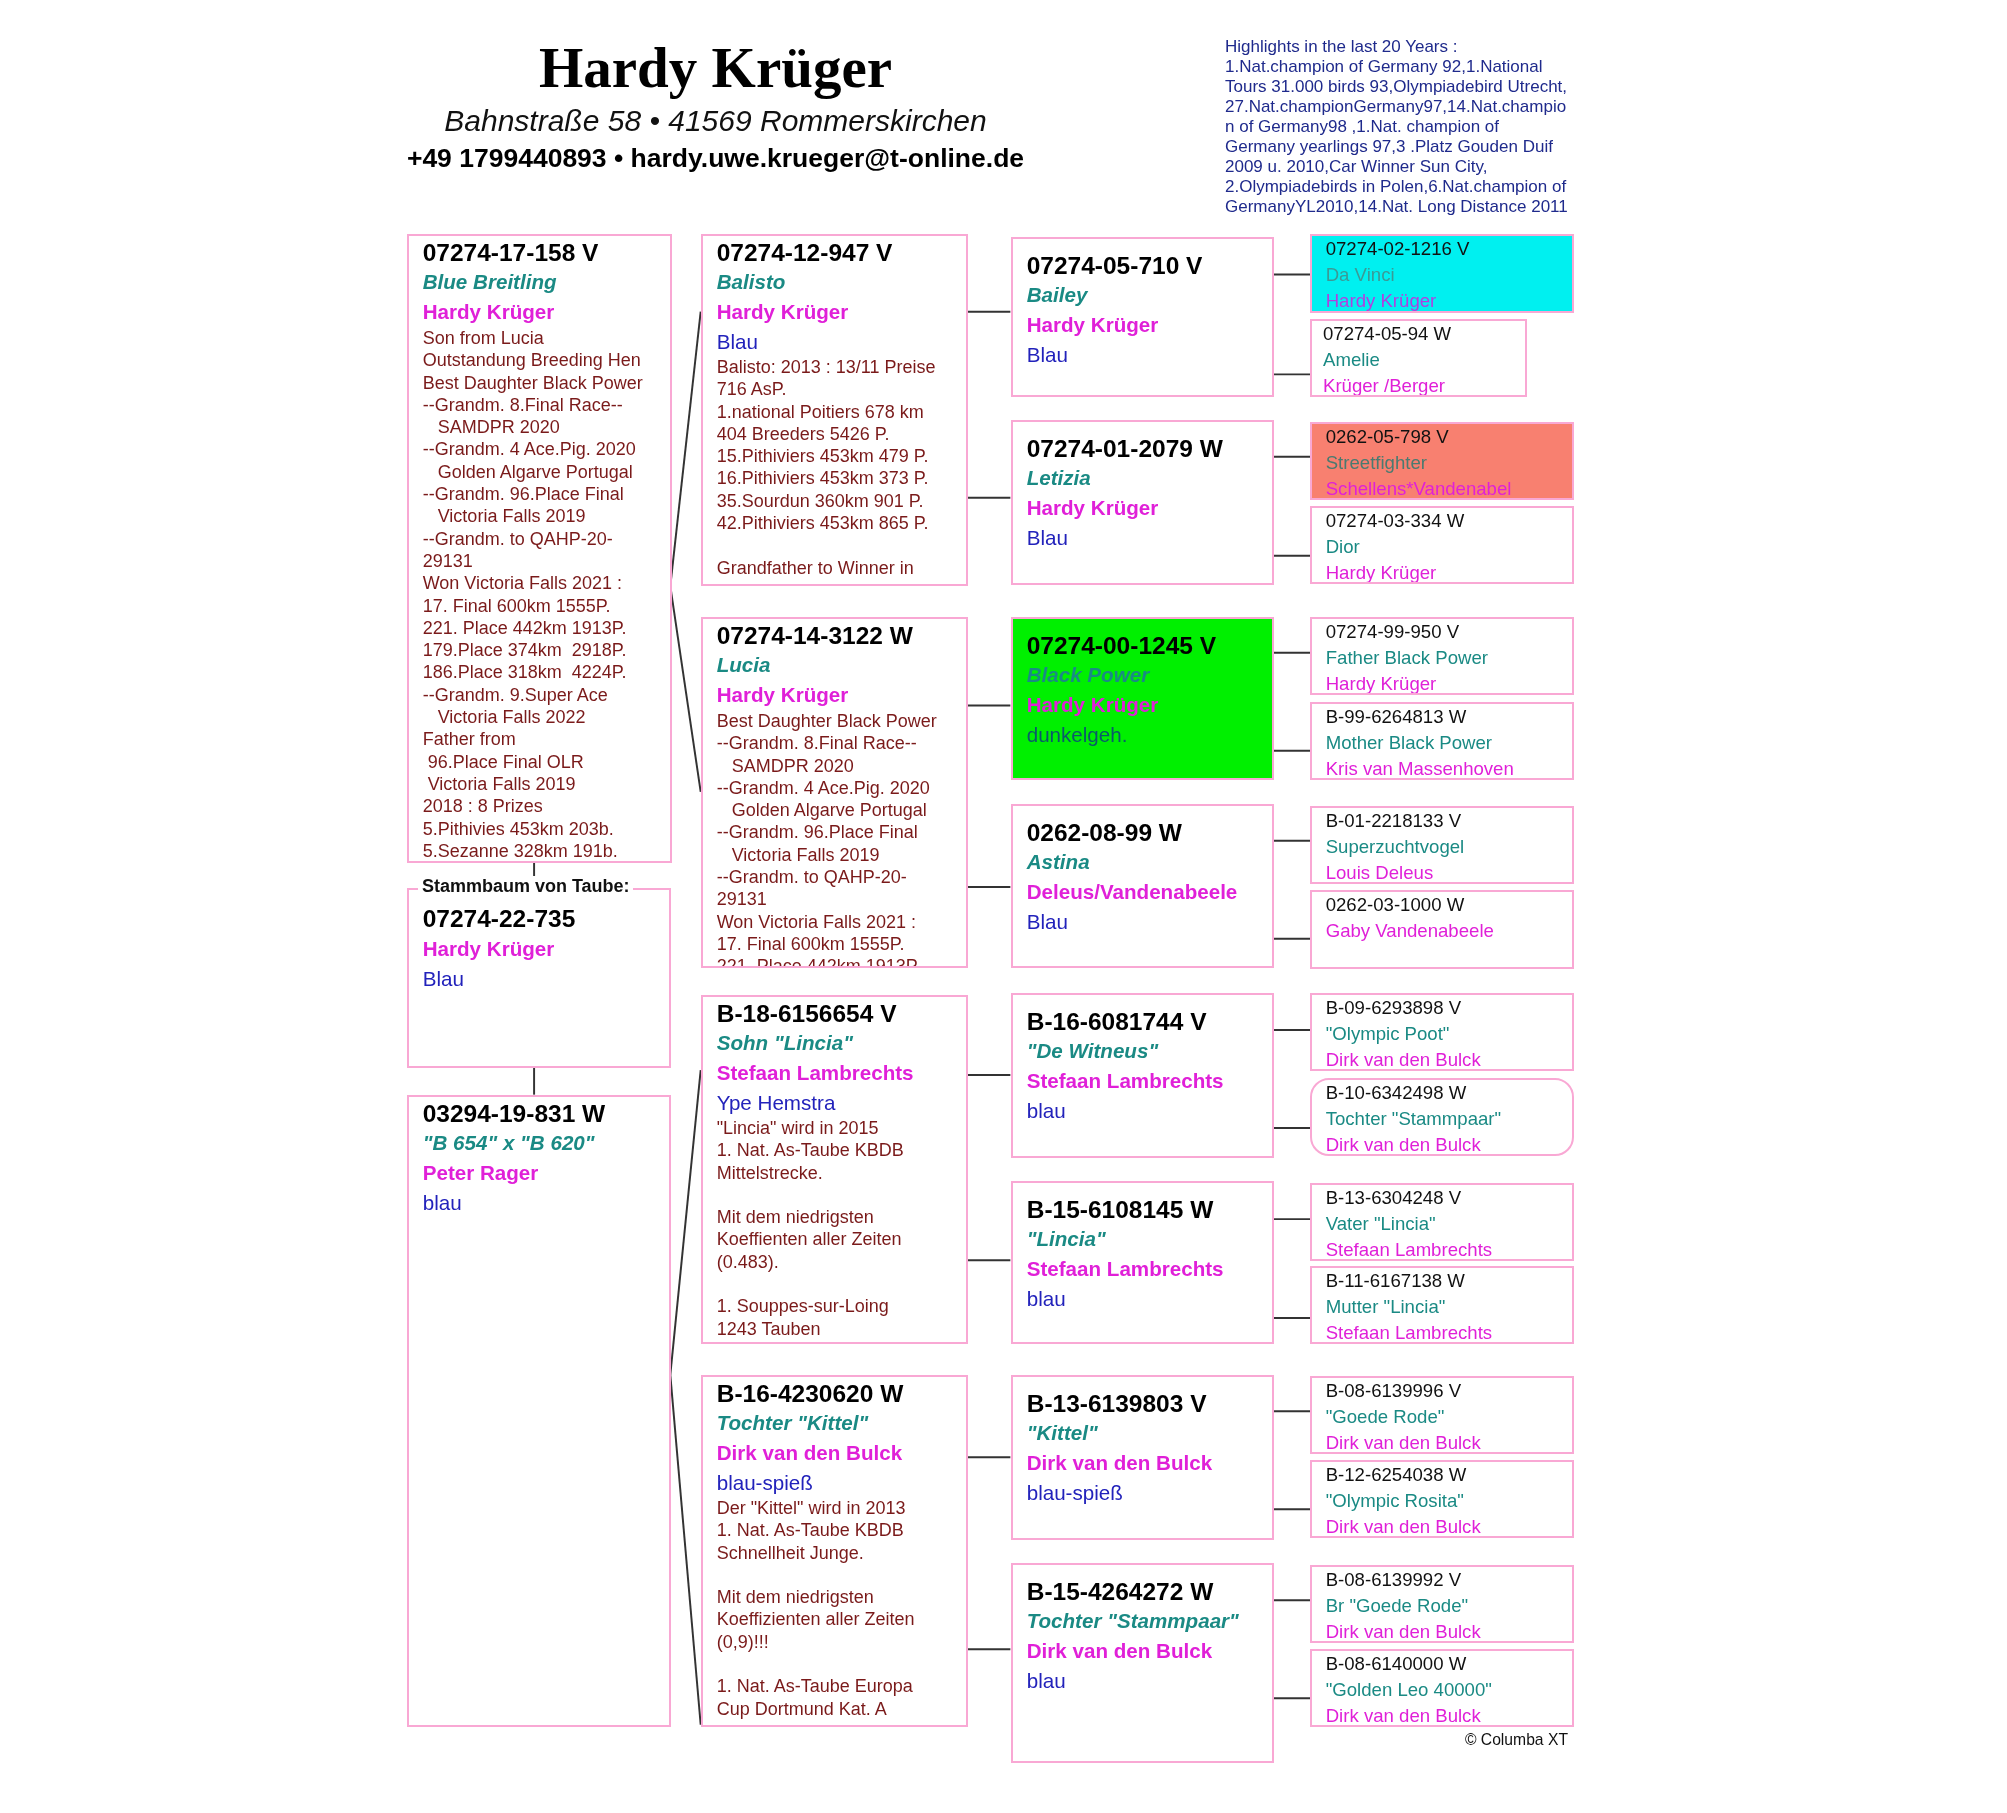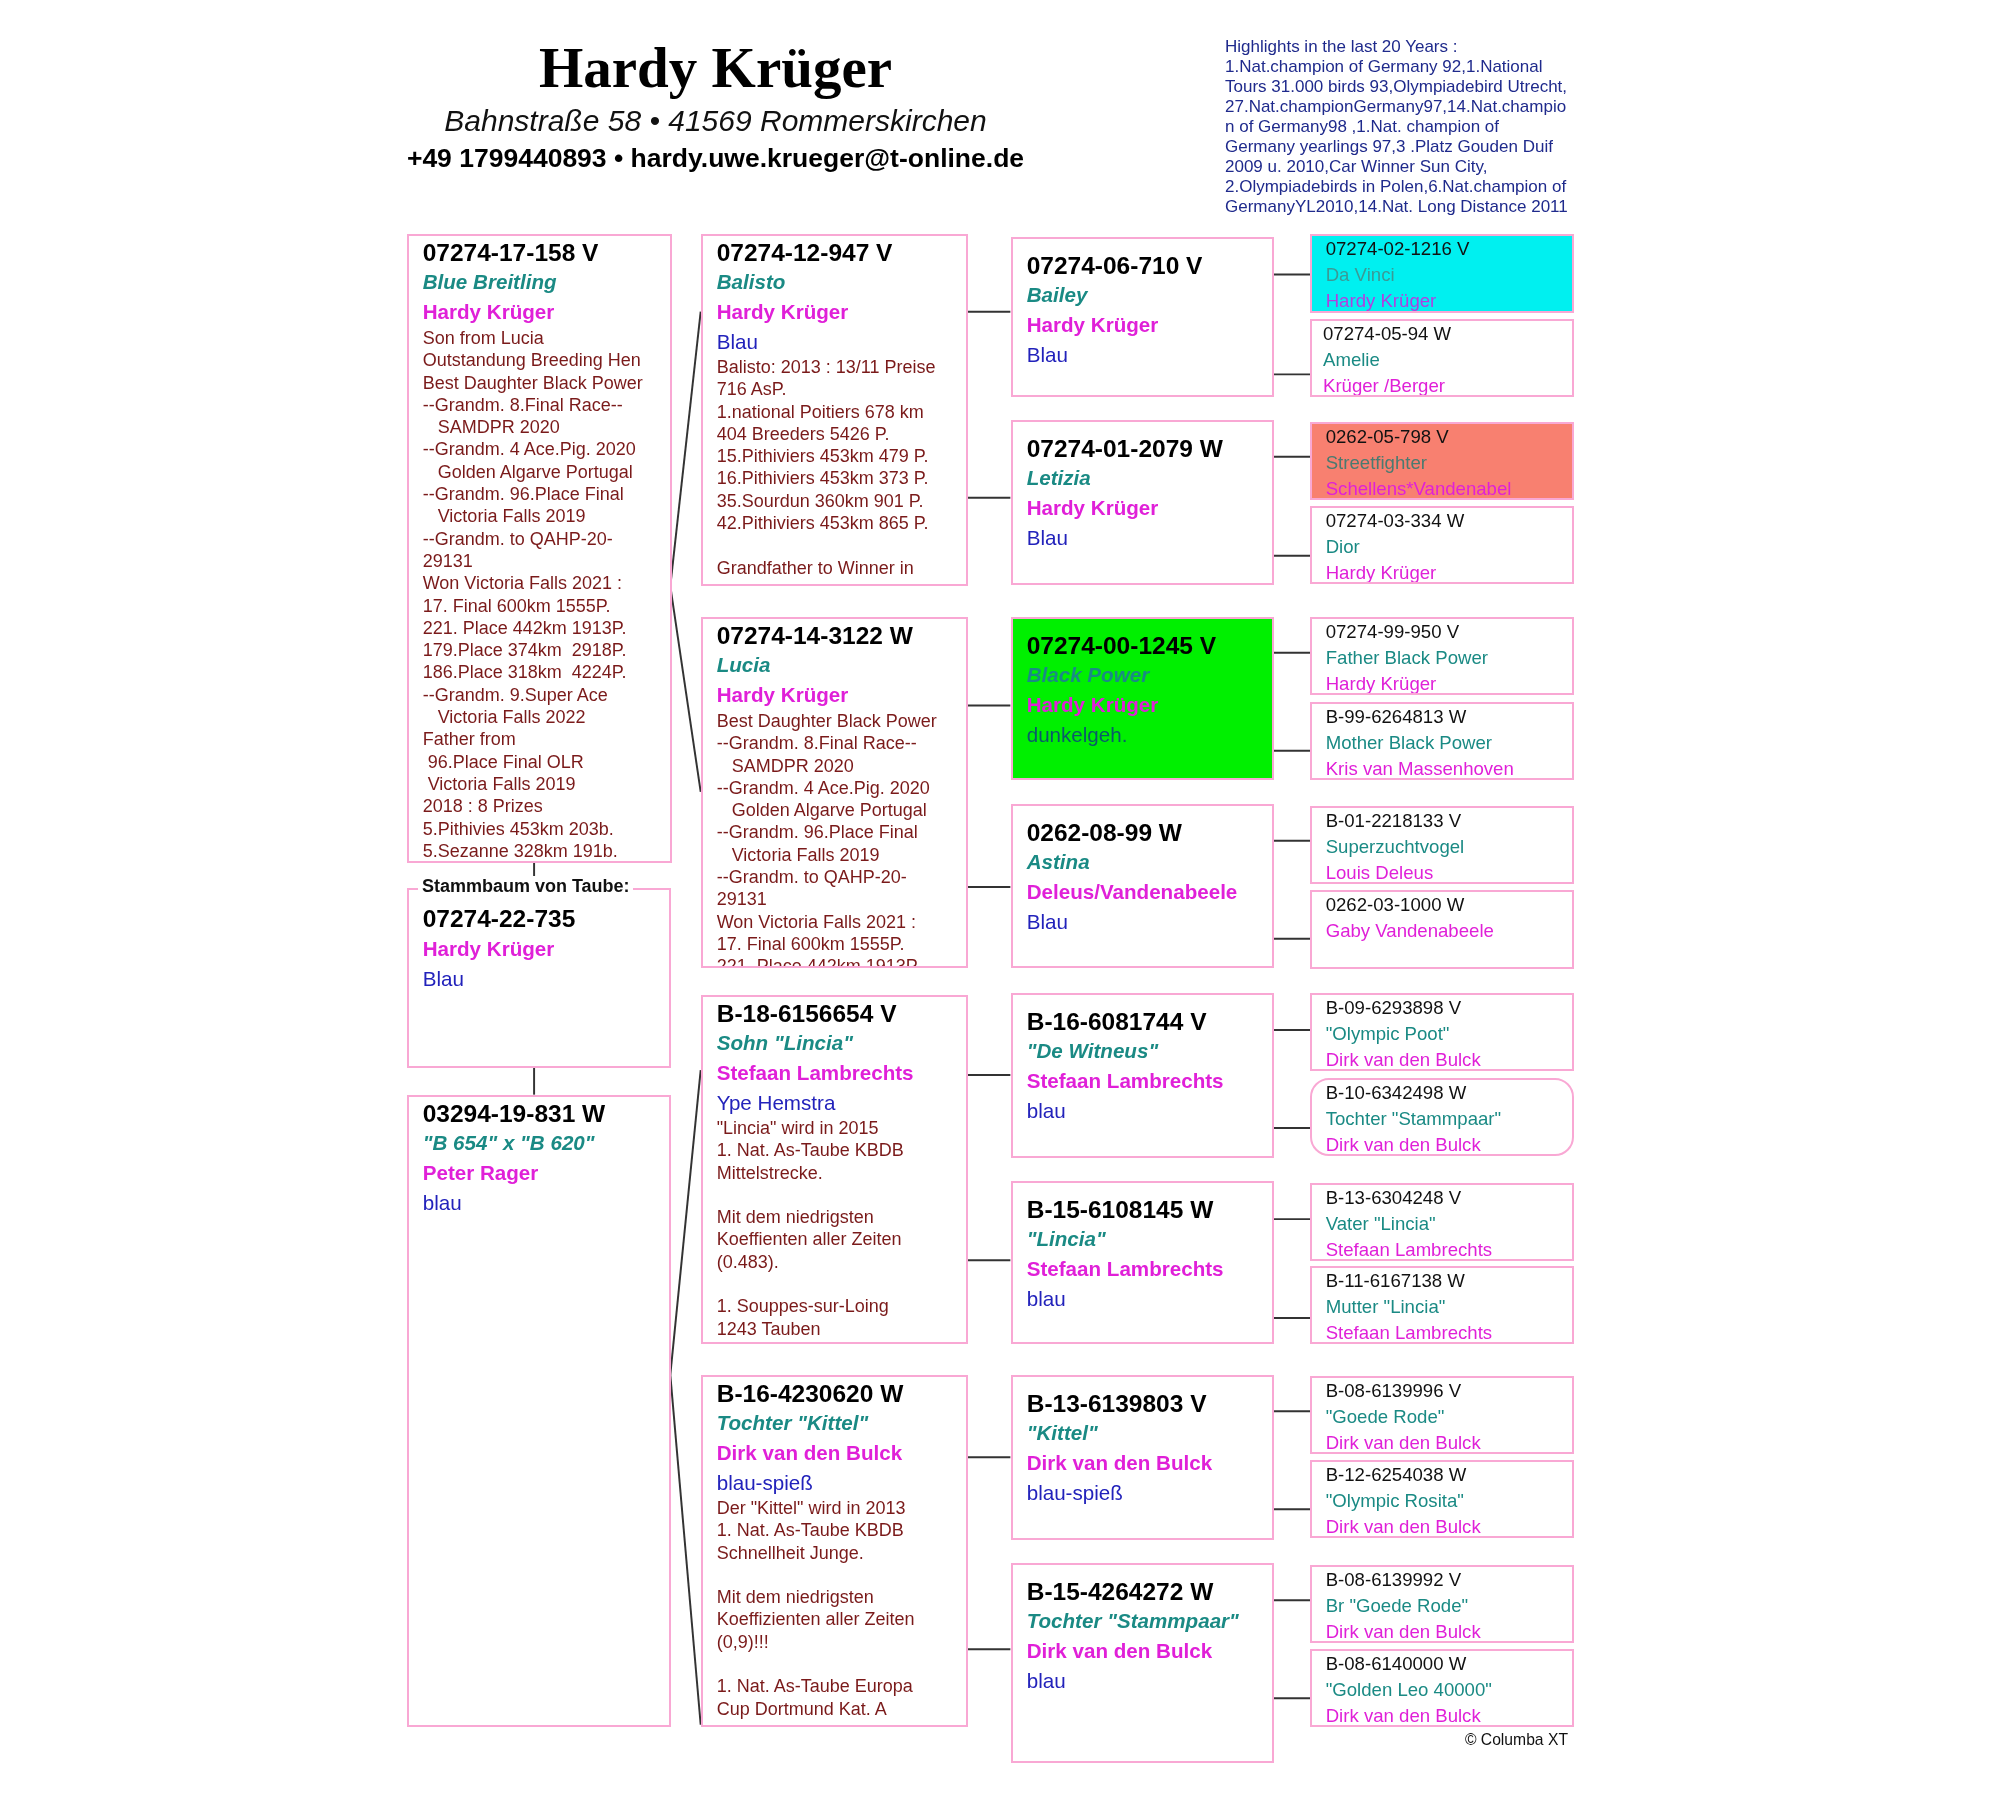--- a/index.html
+++ b/index.html
@@ -187,21 +187,21 @@
 
 Mit dem niedrigsten
 Koeffizienten aller Zeiten
 (0,9)!!!
 
 1. Nat. As-Taube Europa
 Cup Dortmund Kat. A</div>
 </div>
 
 <div class="box c3" style="left:1011px;top:237px;width:263px;height:160px;">
-  <div class="ring">07274-06-710 V</div>
+  <div class="ring">07274-05-710 V</div>
   <div class="name">Bailey</div>
   <div class="breeder">Hardy Krüger</div>
   <div class="color">Blau</div>
 </div>
 <div class="box c3" style="left:1011px;top:420px;width:263px;height:165px;">
   <div class="ring">07274-01-2079 W</div>
   <div class="name">Letizia</div>
   <div class="breeder">Hardy Krüger</div>
   <div class="color">Blau</div>
 </div>
@@ -240,21 +240,21 @@
   <div class="name">Tochter "Stammpaar"</div>
   <div class="breeder">Dirk van den Bulck</div>
   <div class="color">blau</div>
 </div>
 
 <div class="box c4" style="left:1310px;top:234px;width:264px;height:79px;background:#00f0f0;">
   <div class="ring4">07274-02-1216 V</div>
   <div class="name4" style="color:#3a9a96;">Da Vinci</div>
   <div class="breeder4" style="color:#b040e0;">Hardy Krüger</div>
 </div>
-<div class="box c4" style="left:1310px;top:319px;width:264px;height:78px;padding-left:11px;">
+<div class="box c4" style="left:1310px;top:319px;width:217px;height:78px;padding-left:11px;">
   <div class="ring4">07274-05-94 W</div>
   <div class="name4">Amelie</div>
   <div class="breeder4">Krüger /Berger</div>
 </div>
 <div class="box c4" style="left:1310px;top:422px;width:264px;height:78px;background:#f88070;">
   <div class="ring4">0262-05-798 V</div>
   <div class="name4" style="color:#4a7a70;">Streetfighter</div>
   <div class="breeder4">Schellens*Vandenabel</div>
 </div>
 <div class="box c4" style="left:1310px;top:506px;width:264px;height:78px;">

